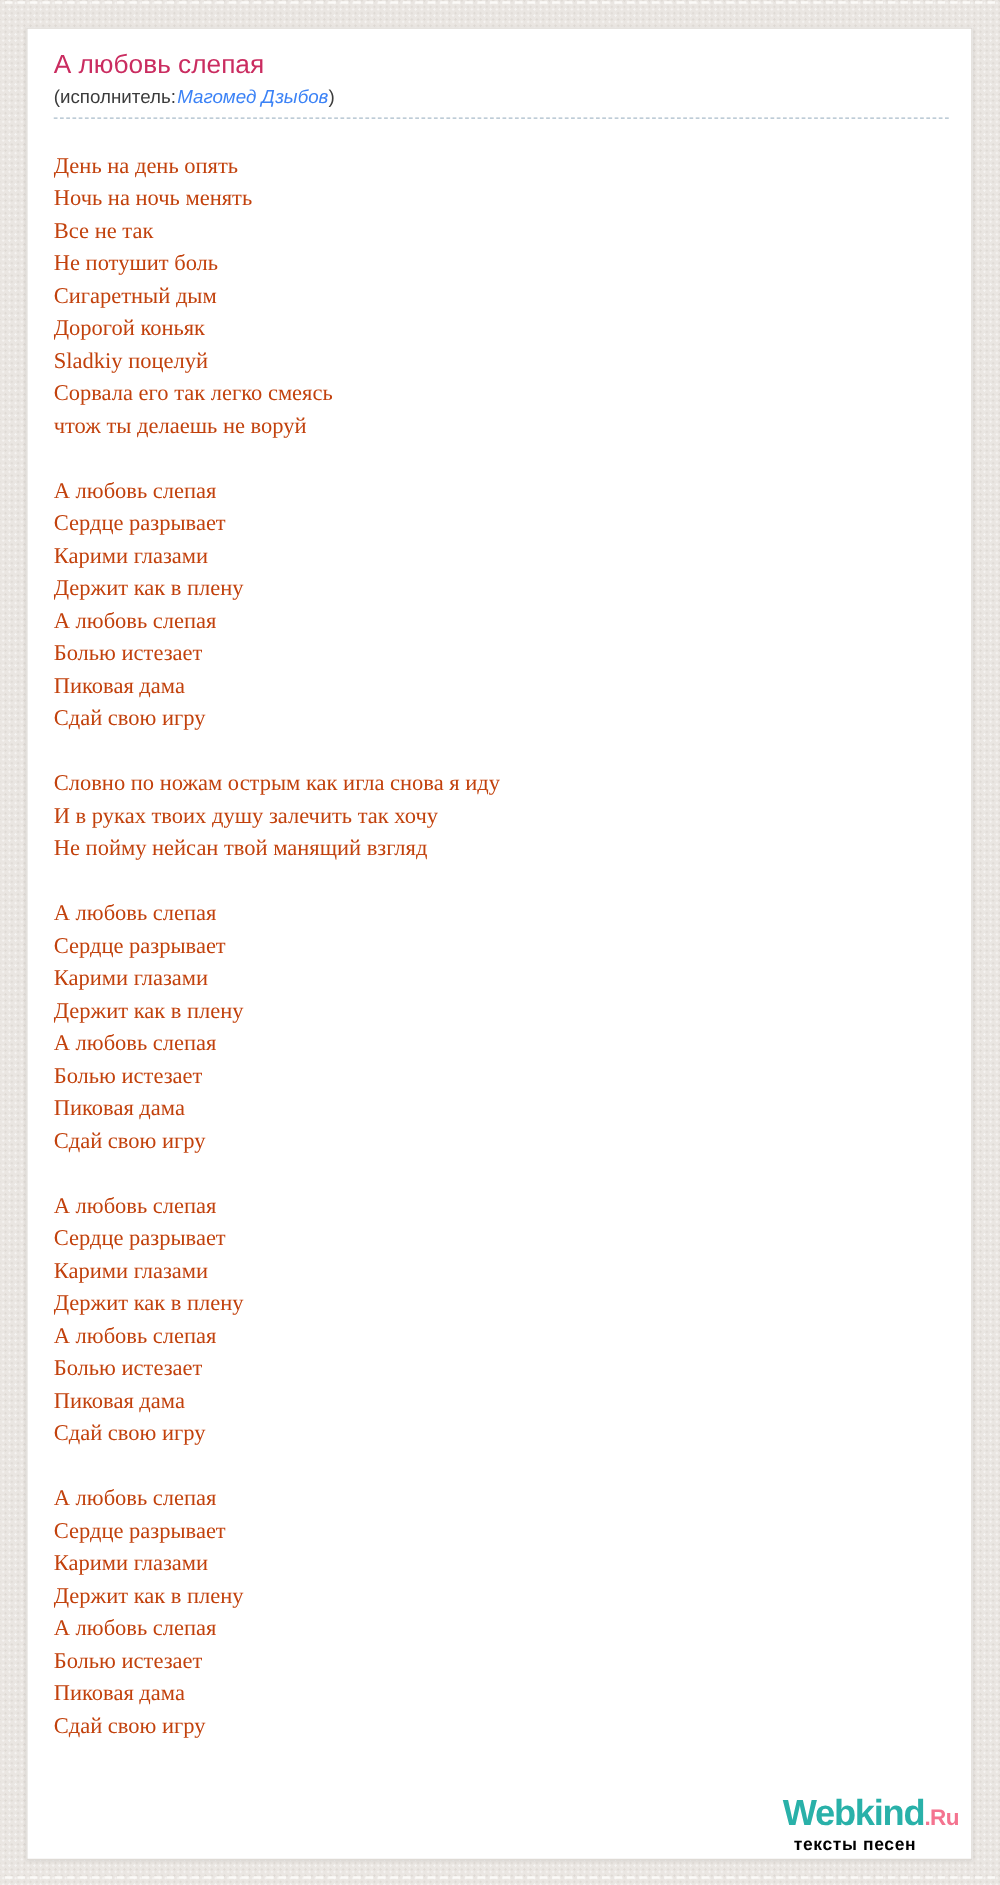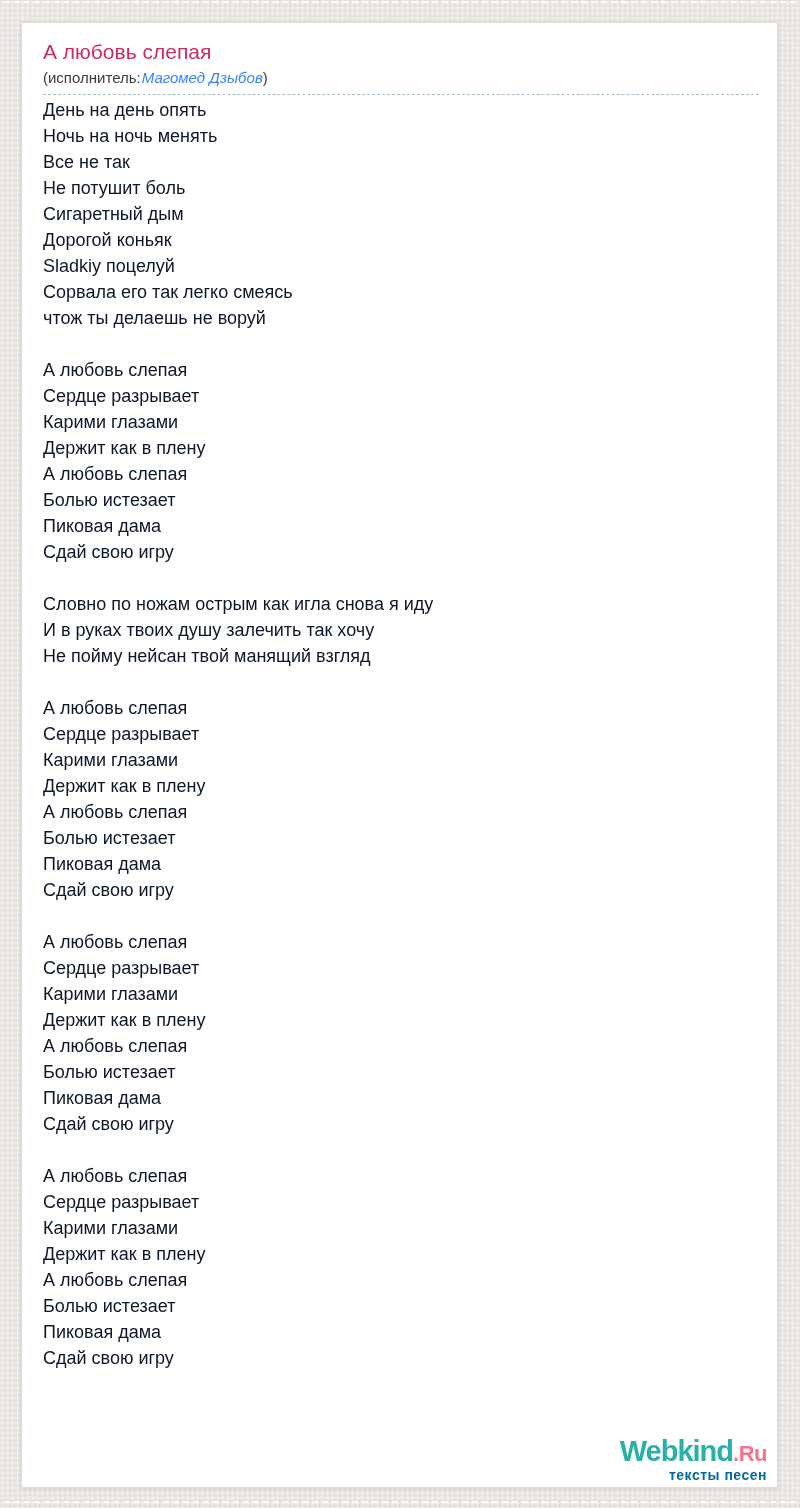--- a/index.html
+++ b/index.html
@@ -63,24 +63,25 @@
   }
 
   .artist-link {
     color: #3b82f6;
     text-decoration: none;
     margin-left: 1px;
     font-style: italic;
   }
 
   .lyrics {
-    margin-top: 2px;
+    margin-top: 24px;
     font-size: 18px;
     line-height: 26px;
-    color: #0f172a;
+    color: #c2410c;
+    font-family: Liberation Serif, serif;
   }
 
   .stanza + .stanza { margin-top: 26px; }
 
   .logo {
     position: absolute;
     right: 10px;
     bottom: 4px;
     text-align: right;
     text-decoration: none;
@@ -90,31 +91,32 @@
   .logo-word {
     font-weight: bold;
     font-size: 29px;
     letter-spacing: -1px;
     color: #29b1a9;
     line-height: 30px;
     white-space: nowrap;
   }
 
   .logo-ru {
-    font-size: 22px;
+    font-size: 18px;
     color: #f4738f;
     letter-spacing: -0.5px;
   }
 
   .logo-tagline {
     margin-top: -2px;
+    margin-right: 34px;
     font-weight: bold;
     font-size: 14px;
     letter-spacing: 0.5px;
-    color: #0369a1;
+    color: #000000;
     line-height: 16px;
   }
 </style>
 </head>
 <body>
 
 <div class="page-dashed-border top"></div>
 
 <div class="sheet">
   <div class="sheet-inner">

